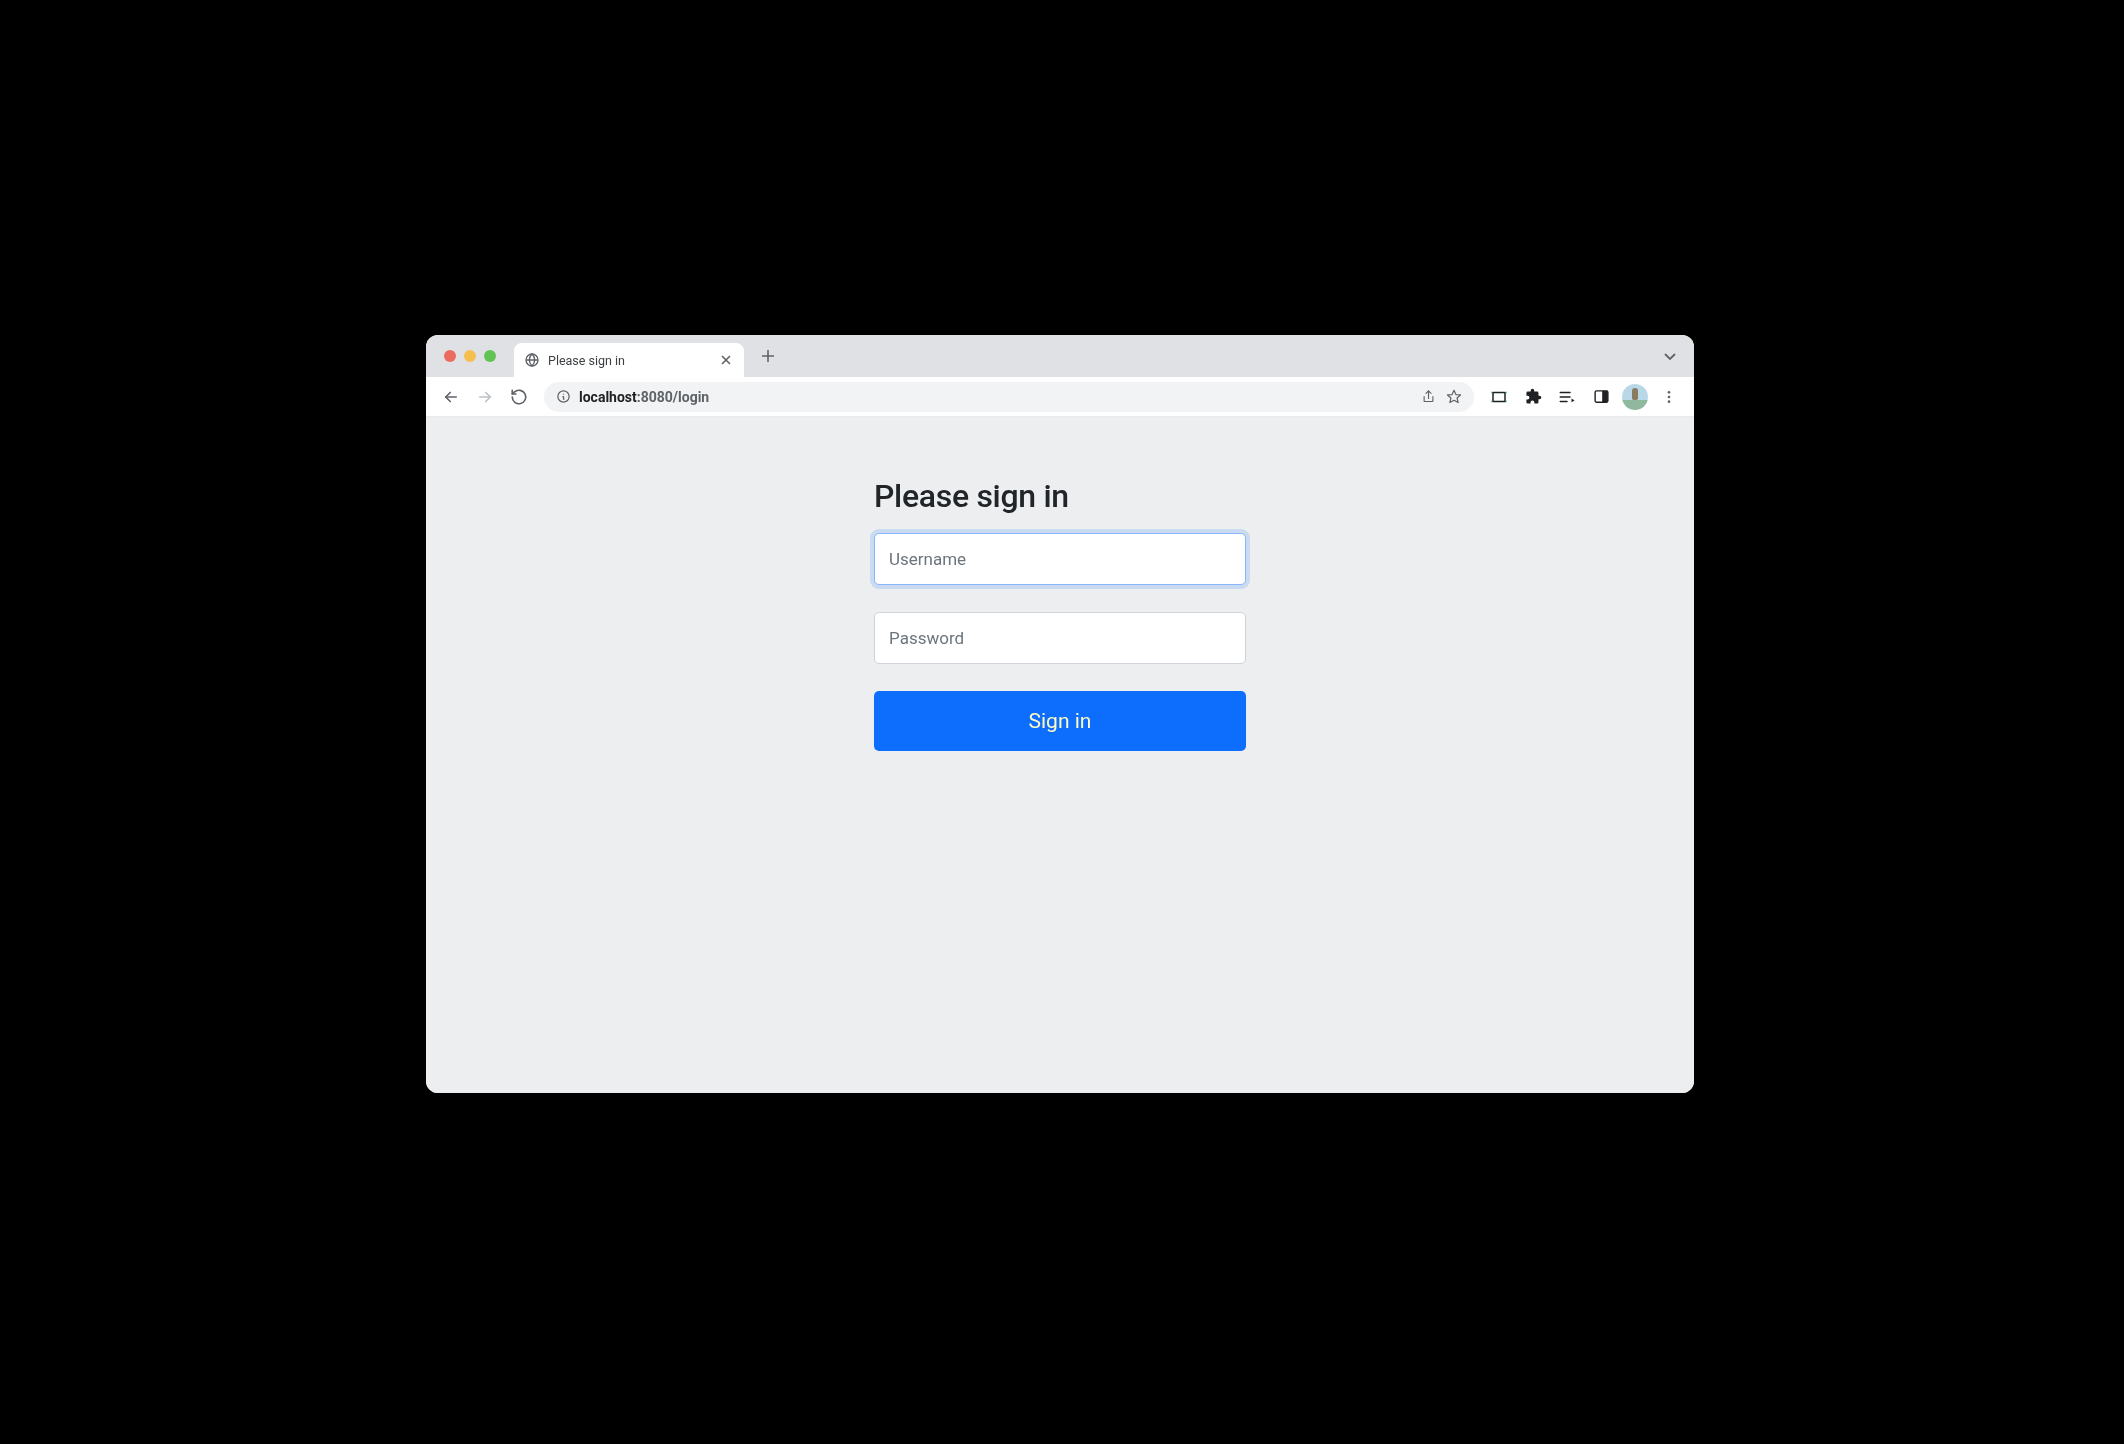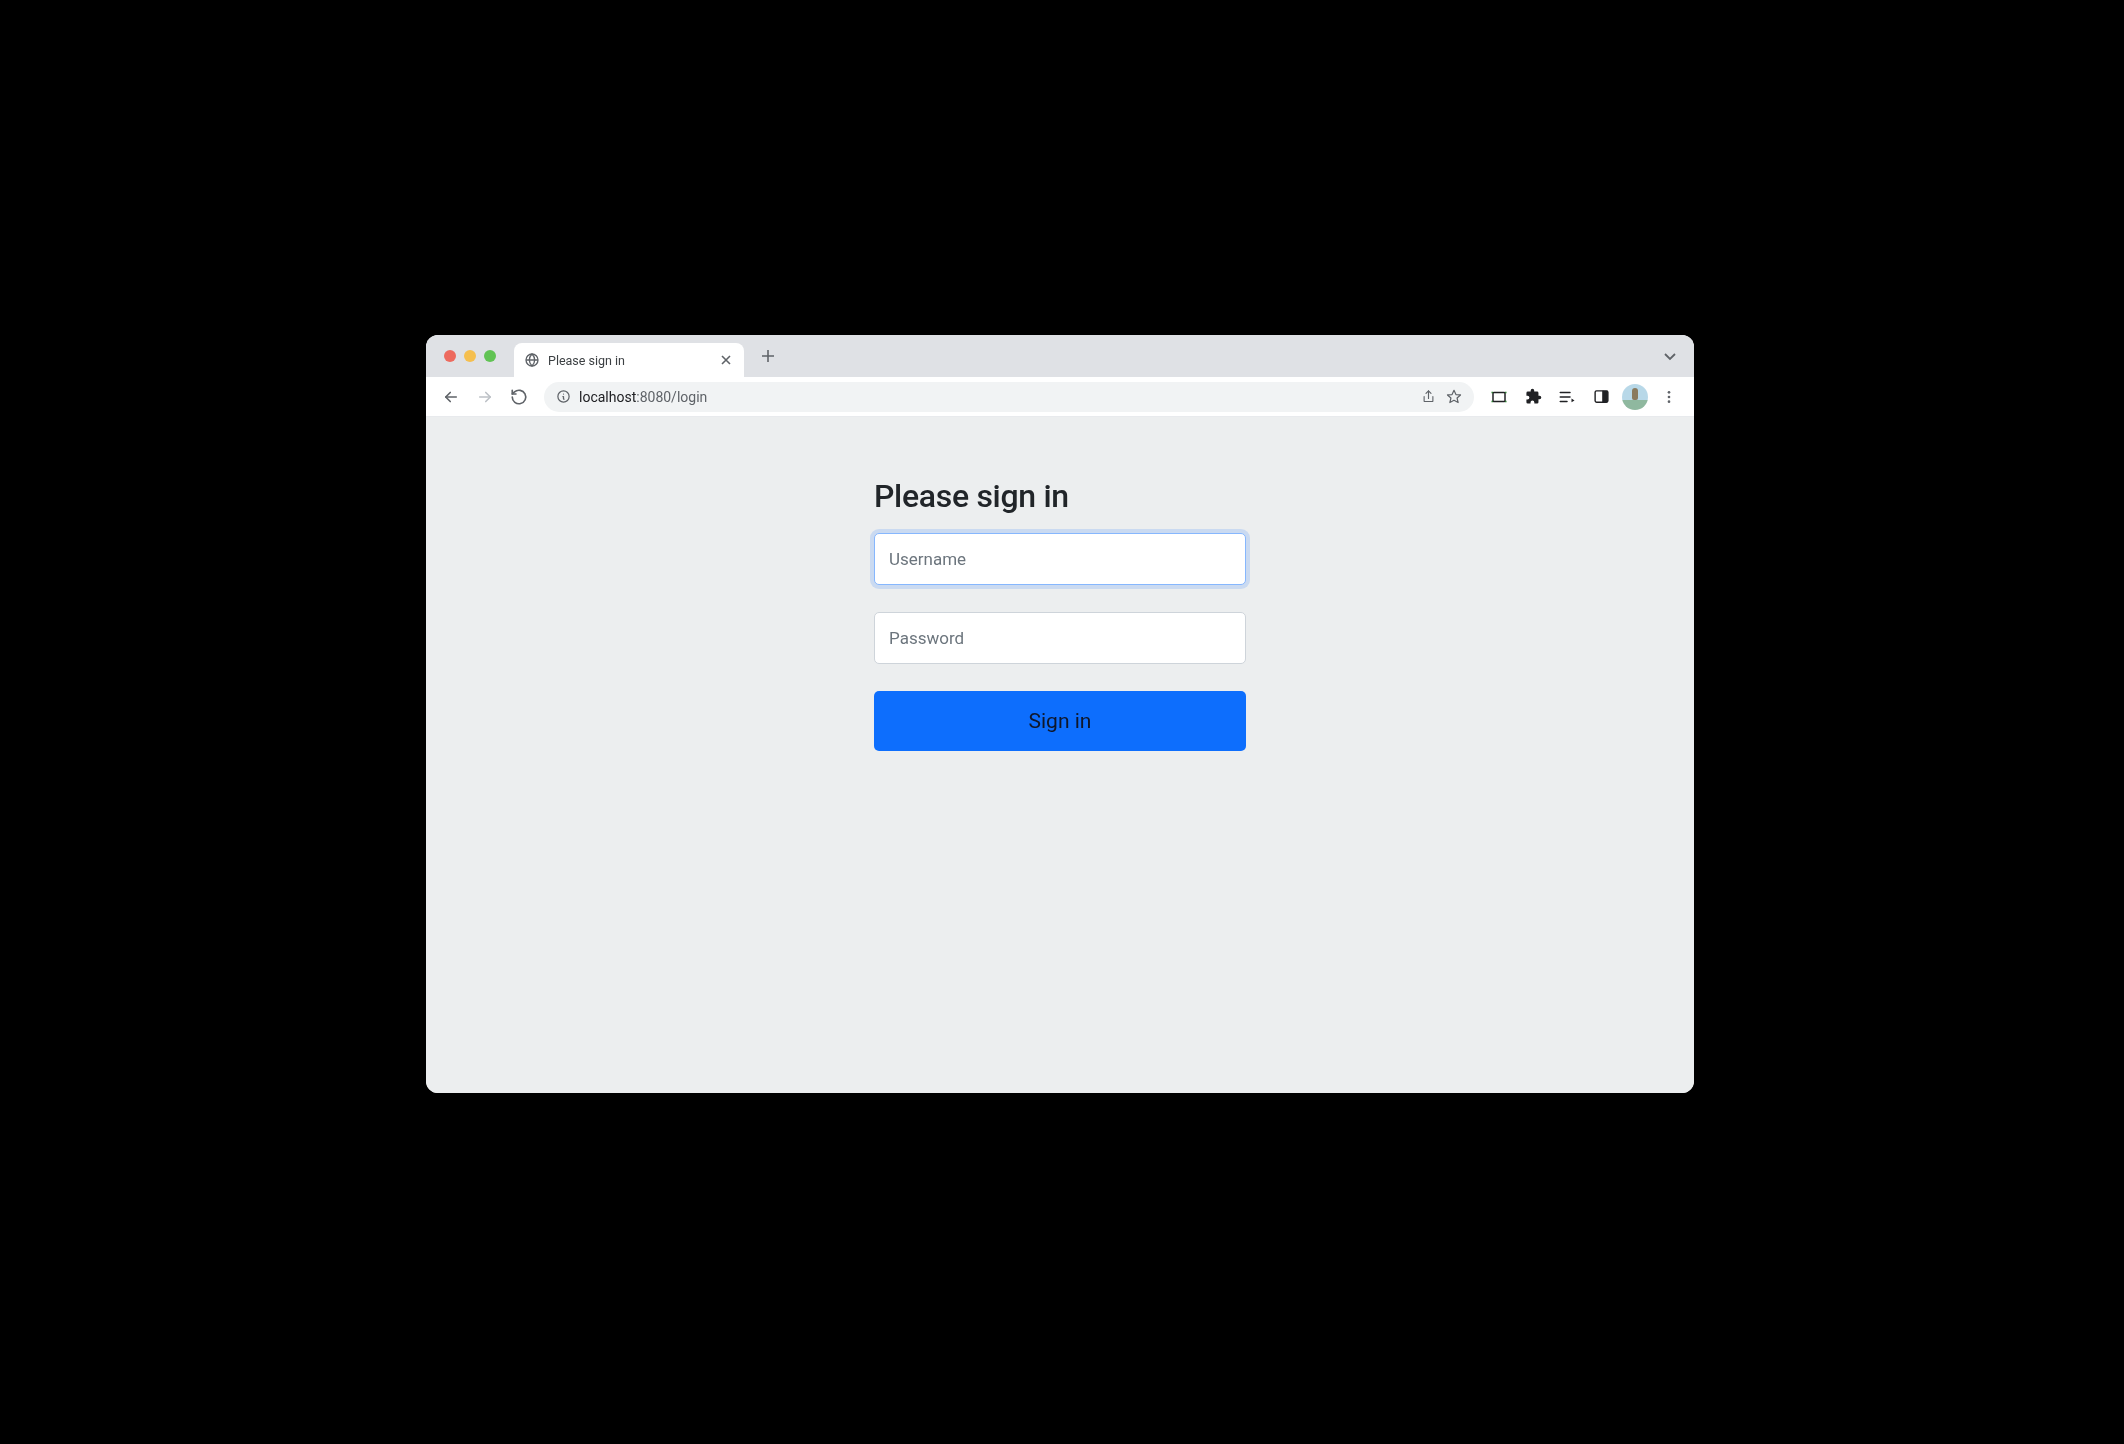--- a/index.html
+++ b/index.html
@@ -84,20 +84,21 @@
     }
     
     .toolbar {
       height: 40px;
       background: #fff;
       border-bottom: 1px solid #e8eaed;
       display: flex;
       align-items: center;
       padding: 0 10px;
       gap: 4px;
+      font-weight: bold;
     }
     .tb-btn {
       width: 30px; height: 30px; display: flex; align-items: center; justify-content: center;
       color: #5f6368; cursor: pointer; border-radius: 50%;
     }
     .tb-btn.disabled { color: #bdc1c6; cursor: default; }
     .omnibox {
       flex: 1;
       height: 30px;
       background: #f1f3f4;
@@ -168,21 +169,21 @@
     .form-input::placeholder { color: #6c757d; }
     .form-input.focused {
       border-color: #86b7fe;
       box-shadow: 0 0 0 0.25rem rgba(13,110,253,.15);
       outline: none;
     }
     .signin-btn {
       width: 100%;
       height: 60px;
       background: #0d6efd;
-      color: #0f172a;
+      color: #fef9c3;
       border: none;
       border-radius: 5px;
       font-size: 21px;
       font-weight: 400;
       cursor: pointer;
       font-family: inherit;
     }
     svg { display: block; }
   </style>
 </head>

